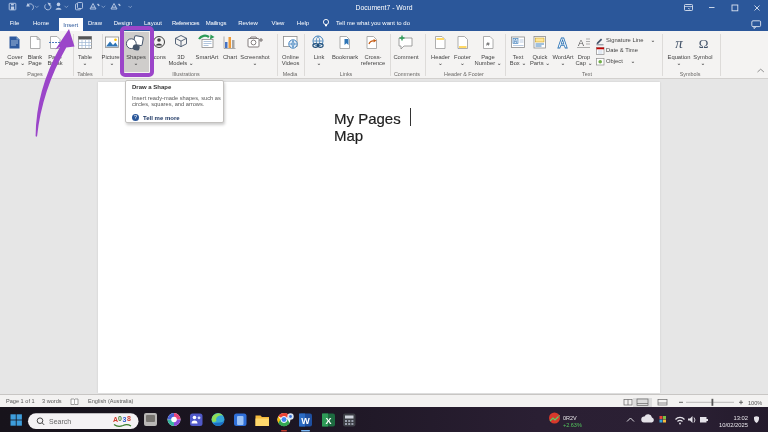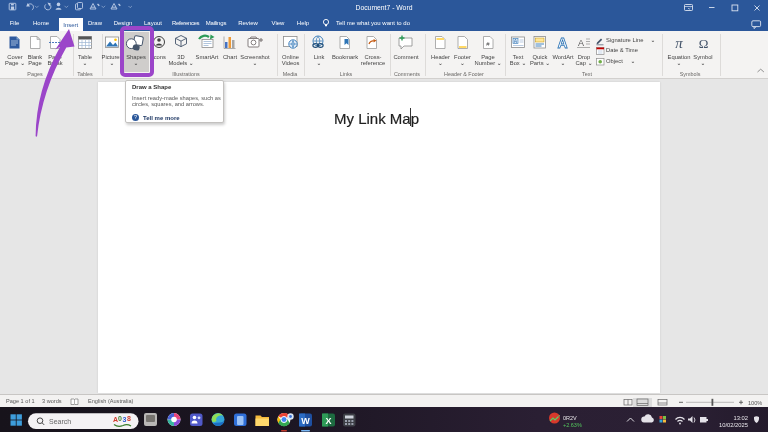--- a/index.html
+++ b/index.html
@@ -241,21 +241,21 @@
 
       <text x="703.5" y="16.5" font-size="13" fill="#44546a" text-anchor="middle" font-family="Liberation Serif">Ω</text>
 
       <path d="M757.5 41 l3.2 -2.8 3.2 2.8" fill="none" stroke="#777" stroke-width="0.8"></path>
       </g>
     </svg>
   </div>
   <div class="abs docarea">
     <div class="page"></div>
   </div>
-  <div class="abs" style="left:334px;top:109.5px;width:95px;height:18px;font-size:15px;color:#1f1f1f;-webkit-text-stroke:0.2px #1f1f1f">My Link Map</div>
+  <div class="abs" style="left:334px;top:109.5px;width:95px;height:18px;font-size:15px;color:#1f1f1f;-webkit-text-stroke:0.2px #1f1f1f">My Pages Map</div>
   <div class="abs" style="left:409.5px;top:108px;width:1px;height:18px;background:#333"></div>
 
   <div class="abs" style="left:125px;top:79.5px;width:99px;height:43.5px;background:#fff;border:1px solid #c3c1bf;border-radius:2px;box-shadow:1px 2px 3px rgba(0,0,0,0.2)">
     <div class="abs" style="left:6px;top:3px;font-size:6px;font-weight:bold;color:#333">Draw a Shape</div>
     <div class="abs" style="left:6px;top:14px;font-size:5.7px;line-height:6.6px;color:#595959">Insert ready-made shapes, such as<br>circles, squares, and arrows.</div>
     <div class="abs" style="left:6px;top:33.5px;width:7px;height:7px;border-radius:50%;background:#2b579a;color:#fff;font-size:5.5px;text-align:center;line-height:7px">?</div>
     <div class="abs" style="left:17px;top:34px;font-size:6px;font-weight:bold;color:#1f3864">Tell me more</div>
   </div>
 
   <div class="abs" style="left:119.5px;top:26px;width:34px;height:51px;border:4.3px solid #9b45c9;border-radius:5px"></div>

